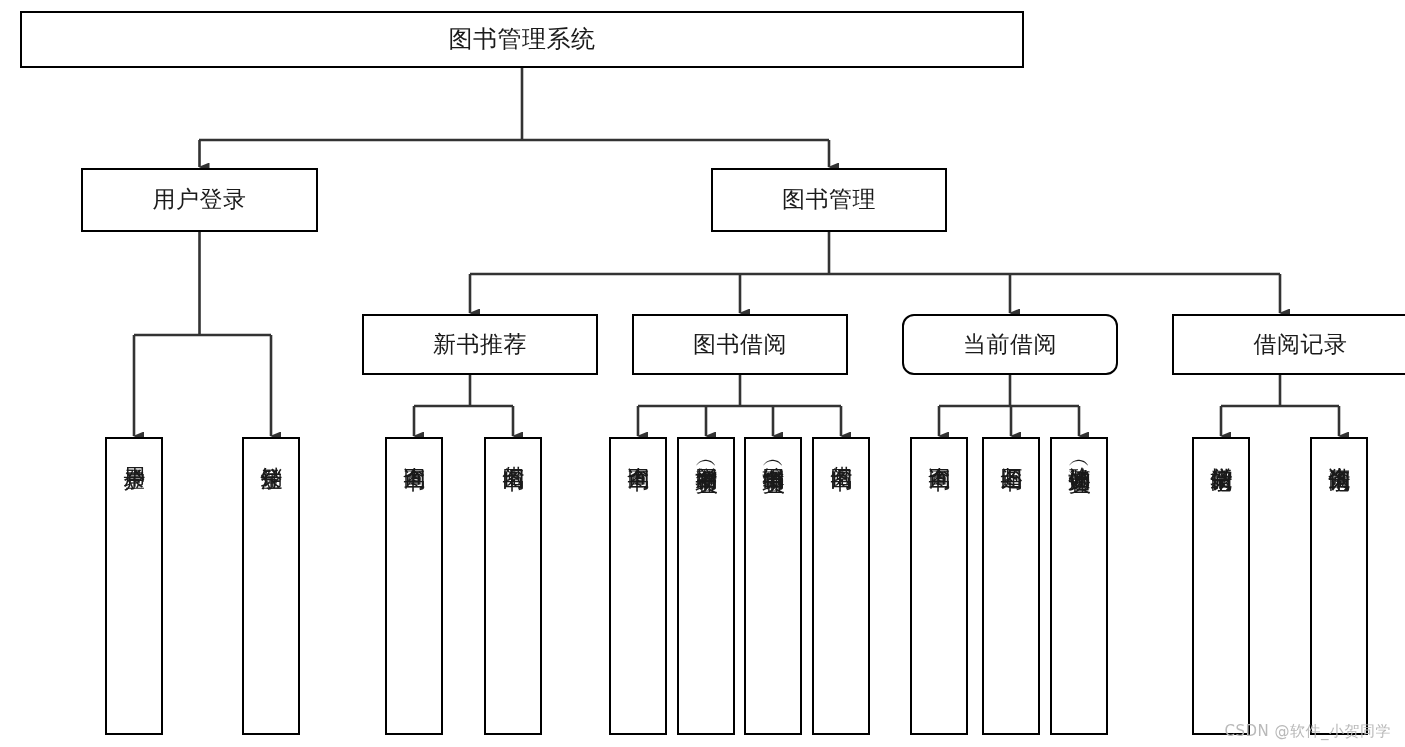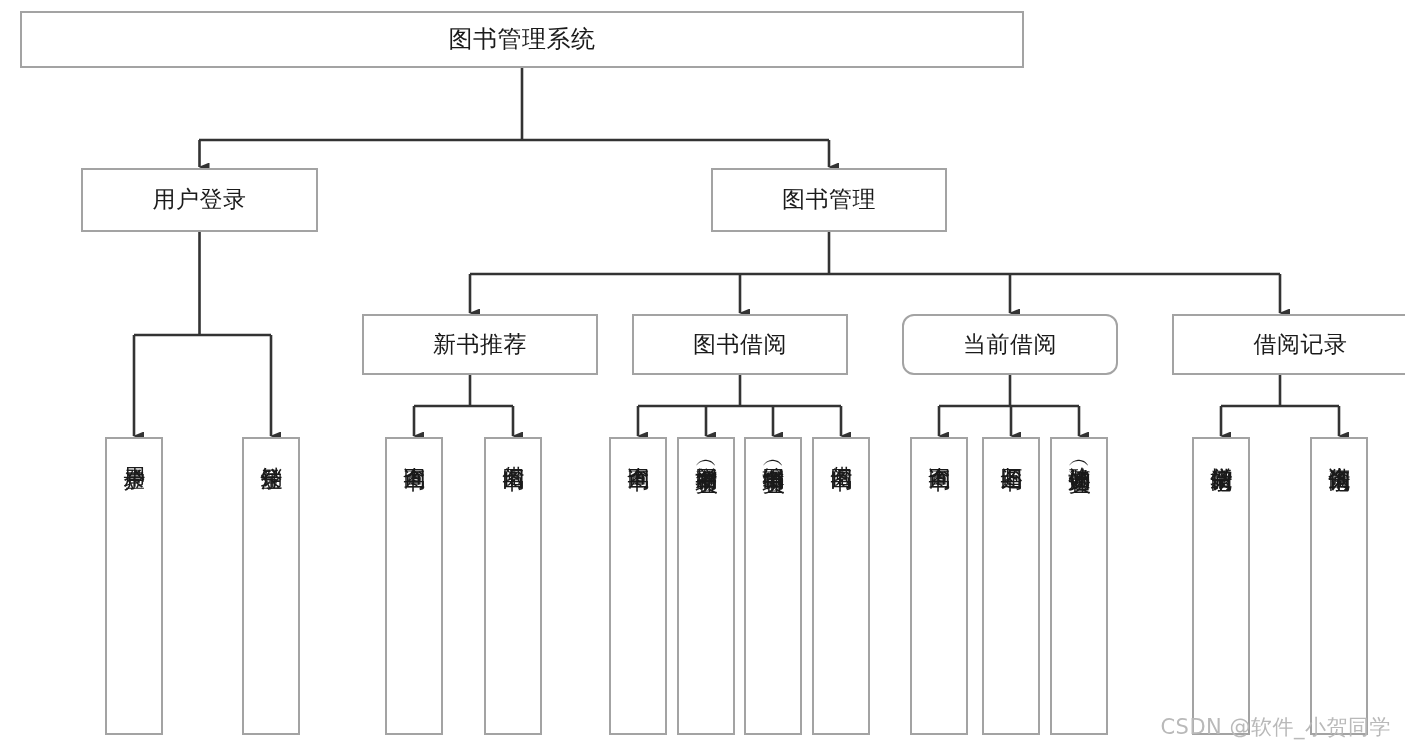--- a/index.html
+++ b/index.html
@@ -24,21 +24,21 @@
     position: absolute;
     left: 0;
     top: 0;
     width: 1405px;
     height: 747px;
     pointer-events: none;
   }
   .node {
     position: absolute;
     box-sizing: border-box;
-    border: 2px solid #a3a3a3;
+    border: 2px solid #000000;
     background: #ffffff;
     display: flex;
     align-items: center;
     justify-content: center;
     overflow: hidden;
   }
   .node-label {
     color: #1a1a1a;
     line-height: 1.12;
     text-align: center;
@@ -63,21 +63,21 @@
     font-size: 22px;
     line-height: 1.04;
     letter-spacing: 1px;
     white-space: nowrap;
     display: block;
   }
   .watermark {
     position: absolute;
     right: 14px;
     bottom: 6px;
-    font-size: 21px;
+    font-size: 15px;
     color: #b9b9b9;
     letter-spacing: 0.5px;
     white-space: nowrap;
     user-select: none;
   }
 </style>
 </head>
 <body>
 
 <div id="diagram-root">

